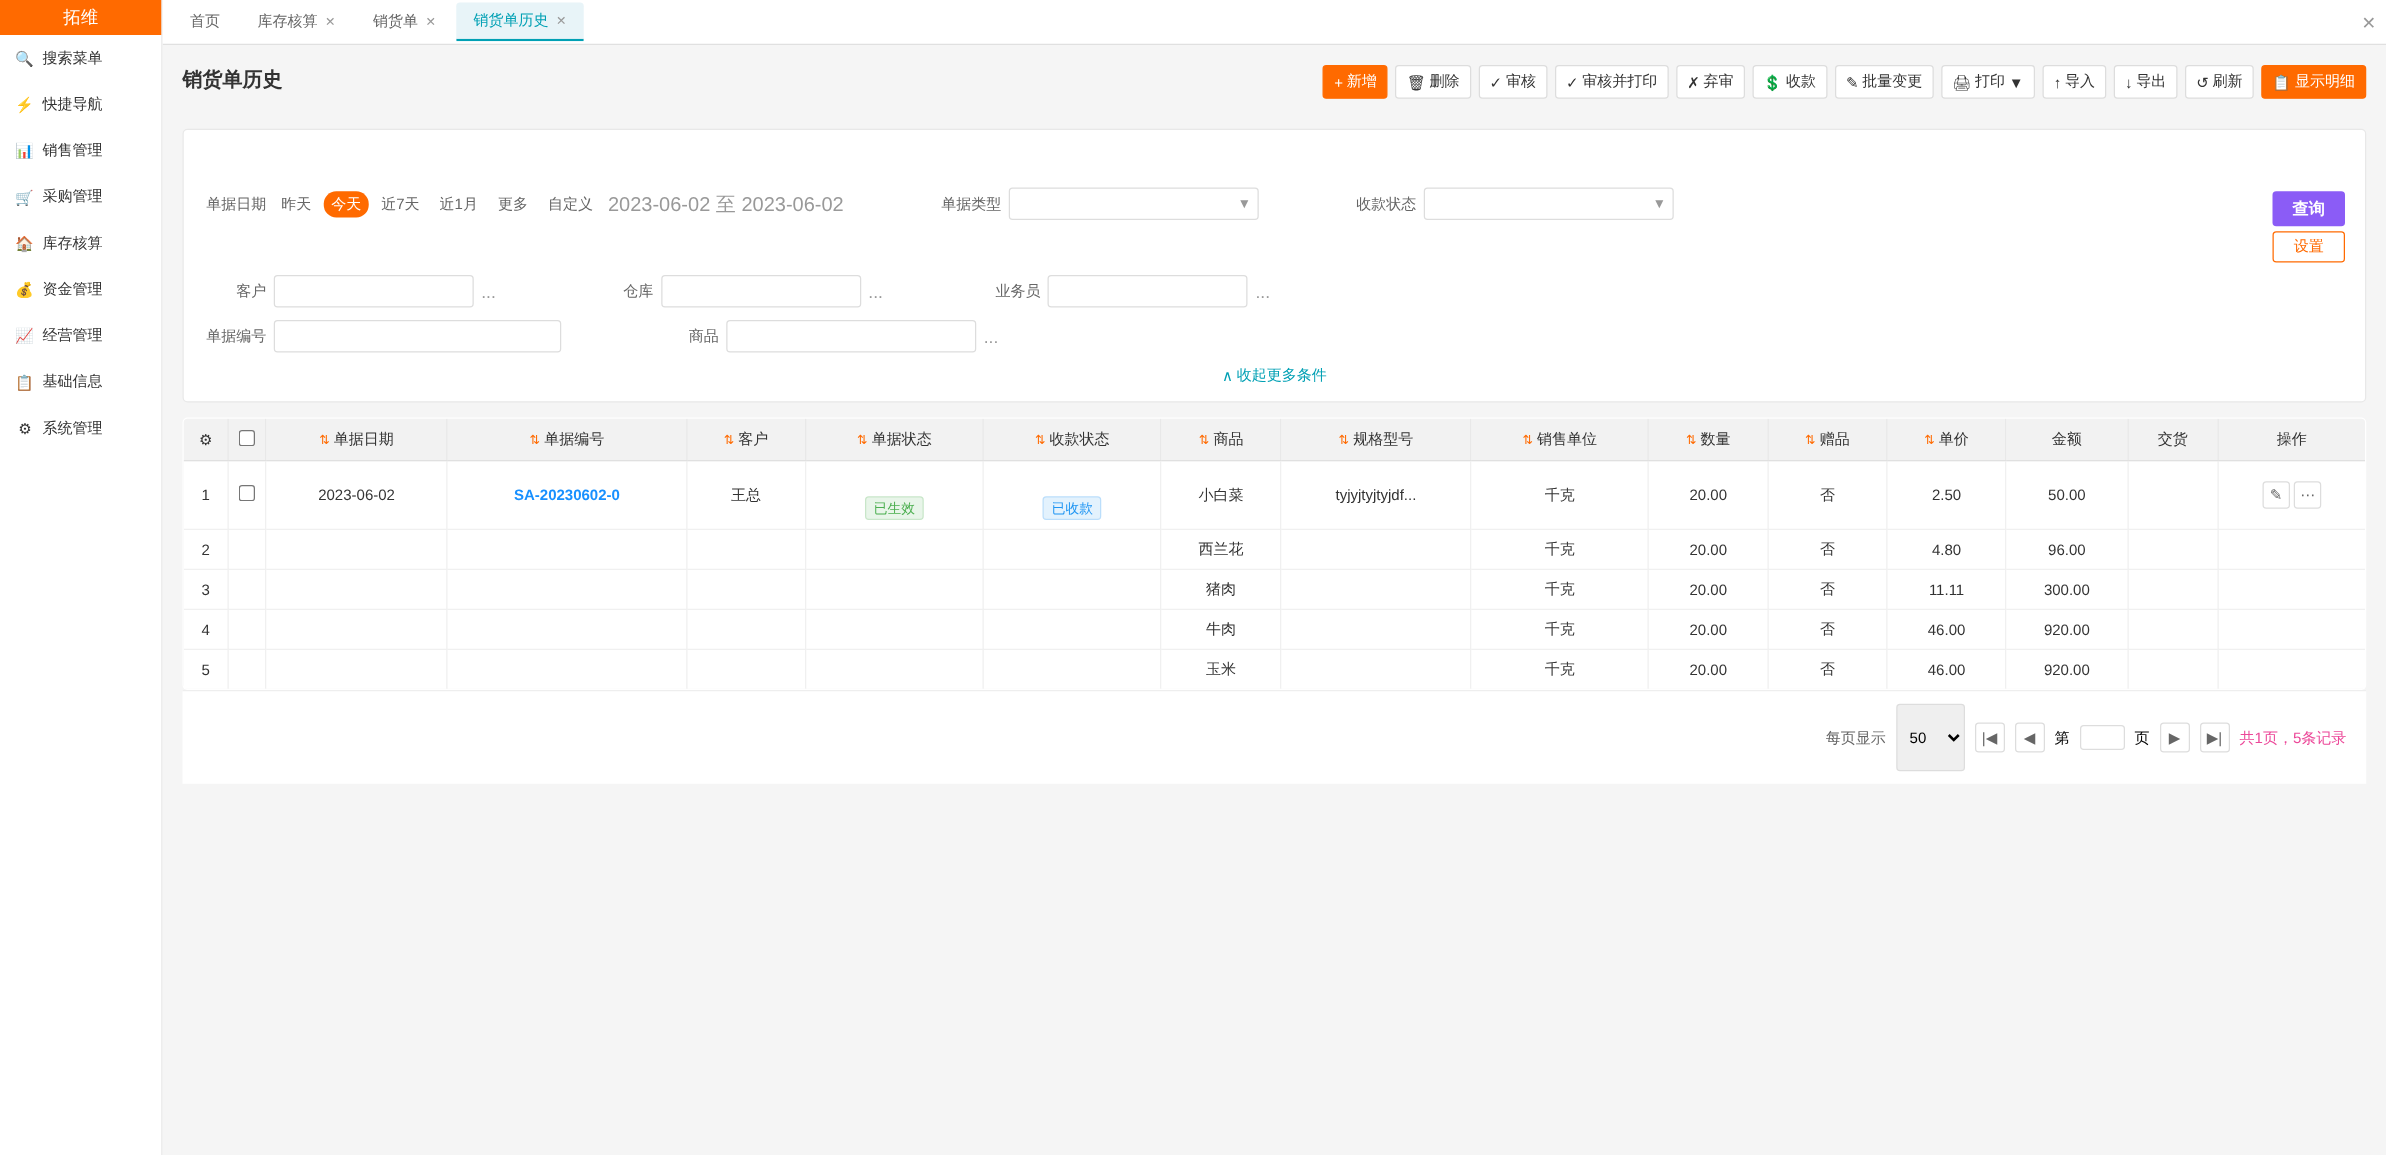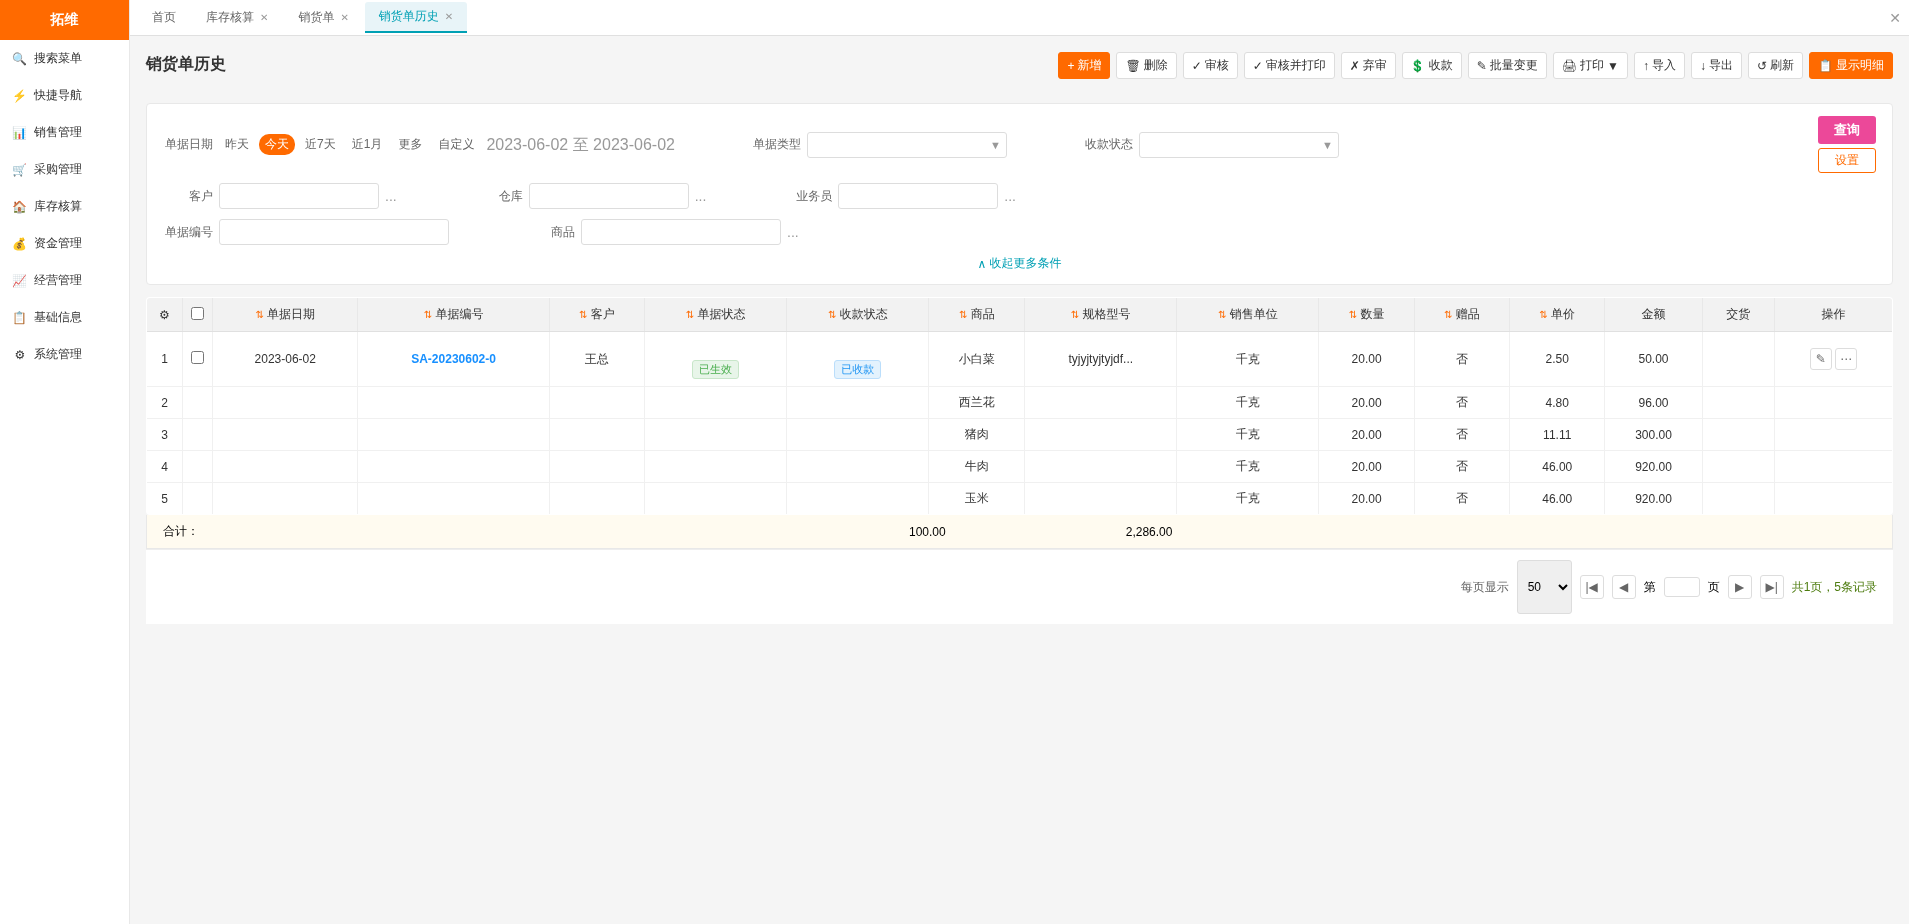--- a/index.html
+++ b/index.html
@@ -1,20 +1,20 @@
 <!DOCTYPE html>
 <html><head>
   <meta charset="utf-8">
   <style>
     * { box-sizing: border-box; margin: 0; padding: 0; font-family: 'Microsoft YaHei', Arial, sans-serif; font-size: 12px; }
     body { display: flex; height: 924px; overflow: hidden; background: #f5f5f5; }
 
     
     .sidebar { width: 130px; background: #fff; border-right: 1px solid #e8e8e8; display: flex; flex-direction: column; height: 100%; }
-    .sidebar-logo { height: 40px; background: #ff6a00; display: flex; align-items: center; justify-content: center; color: white; font-size: 14px; font-weight: bold; }
+    .sidebar-logo { height: 28px; background: #ff6a00; display: flex; align-items: center; justify-content: center; color: white; font-size: 14px; font-weight: normal; }
     .sidebar-item { display: flex; align-items: center; padding: 10px 12px; cursor: pointer; color: #333; gap: 6px; }
     .sidebar-item .icon { width: 16px; height: 16px; display: inline-flex; align-items: center; justify-content: center; }
 
     
     .main { flex: 1; display: flex; flex-direction: column; overflow: hidden; }
 
     
     .tab-bar { height: 36px; background: #fff; border-bottom: 1px solid #e0e0e0; display: flex; align-items: center; padding: 0 8px; gap: 2px; }
     .tab { padding: 6px 14px; cursor: pointer; border-radius: 3px 3px 0 0; color: #666; display: flex; align-items: center; gap: 4px; }
     .tab.active { background: #e8f4f8; color: #00a0b4; border-bottom: 2px solid #00a0b4; }
@@ -39,21 +39,21 @@
     .date-shortcuts { display: flex; gap: 4px; align-items: flex-start; }
     .date-shortcut { padding: 2px 6px; cursor: pointer; color: #666; border-radius: 2px; }
     .date-shortcut.active { background: #ff6a00; color: white; border-radius: 10px; }
     .date-range { color: #999; font-size: 16px; margin-top: 2px; }
     .collapse-row { display: flex; justify-content: center; margin-top: 4px; }
     .collapse-btn { color: #00a0b4; cursor: pointer; display: flex; align-items: center; gap: 3px; font-size: 12px; }
     .dots { color: #999; font-size: 14px; cursor: pointer; }
 
     
     .query-area { display: flex; flex-direction: column; gap: 4px; margin-left: auto; }
-    .query-btn { background: #ec4899; color: white; border: none; padding: 5px 16px; border-radius: 3px; cursor: pointer; font-size: 13px; font-weight: bold; }
+    .query-btn { background: #8b5cf6; color: white; border: none; padding: 5px 16px; border-radius: 3px; cursor: pointer; font-size: 13px; font-weight: bold; margin-top: 37px; }
     .setting-btn { background: white; color: #ff6a00; border: 1px solid #ff6a00; padding: 3px 10px; border-radius: 3px; cursor: pointer; font-size: 12px; text-align: center; }
 
     
     .data-table { width: 100%; border-collapse: collapse; background: #fff; border: 1px solid #e8e8e8; border-radius: 4px; overflow: hidden; }
     .data-table th { background: #f2f2f2; padding: 8px 6px; text-align: center; border-bottom: 1px solid #e0e0e0; border-right: 1px solid #e8e8e8; color: #333; font-weight: normal; white-space: nowrap; }
     .data-table td { padding: 7px 6px; text-align: center; border-bottom: 1px solid #f0f0f0; border-right: 1px solid #f0f0f0; color: #333; }
     .data-table th .sort-icon { color: #ff6a00; font-size: 10px; }
     .badge { display: inline-block; padding: 1px 6px; border-radius: 3px; font-size: 11px; margin-top: 21px; }
     .badge-green { background: #e8f5e9; color: #4caf50; border: 1px solid #c8e6c9; }
     .badge-blue { background: #e3f2fd; color: #2196f3; border: 1px solid #bbdefb; }
@@ -62,21 +62,21 @@
     
     .table-footer { background: #fffbf0; border: 1px solid #e8e8e8; border-top: none; padding: 8px 16px; display: flex; align-items: center; }
     .footer-total { display: flex; gap: 60px; align-items: center; width: 100%; }
 
     
     .pagination { display: flex; align-items: center; justify-content: flex-end; padding: 10px 16px; gap: 8px; background: #fff; border-top: 1px solid #eee; }
     .page-size-label { color: #666; }
     .page-size-select { border: 1px solid #ddd; border-radius: 3px; padding: 18px 6px; }
     .page-btn { width: 24px; height: 24px; display: inline-flex; align-items: center; justify-content: center; border: 1px solid #ddd; border-radius: 3px; cursor: pointer; background: #fff; color: #666; }
     .page-input { width: 36px; text-align: center; border: 1px solid #ddd; border-radius: 3px; padding: 2px 4px; }
-    .page-info { color: #4d7c0f; }
+    .page-info { color: #ec4899; }
   </style>
 </head>
 <body>
 
 <div class="sidebar">
   <div class="sidebar-logo">拓维</div>
 
   <div class="sidebar-item">
     <span class="icon">🔍</span>
     <span>搜索菜单</span>
@@ -421,27 +421,20 @@
     <td>20.00</td>
     <td>否</td>
     <td>46.00</td>
     <td>920.00</td>
     <td></td>
     <td></td>
   </tr>
         </tbody>
     </table>
 
-    <div class="table-footer">
-      <div class="footer-total">
-        <span>合计：</span>
-        <span style="margin-left:650px;">100.00</span>
-        <span style="margin-left:120px;">2,286.00</span>
-      </div>
-    </div>
 
     <div class="pagination">
       <span class="page-size-label">每页显示</span>
       <select class="page-size-select">
         <option>50</option>
         <option>100</option>
         <option>200</option>
       </select>
       <button class="page-btn">|◀</button>
       <button class="page-btn">◀</button>

